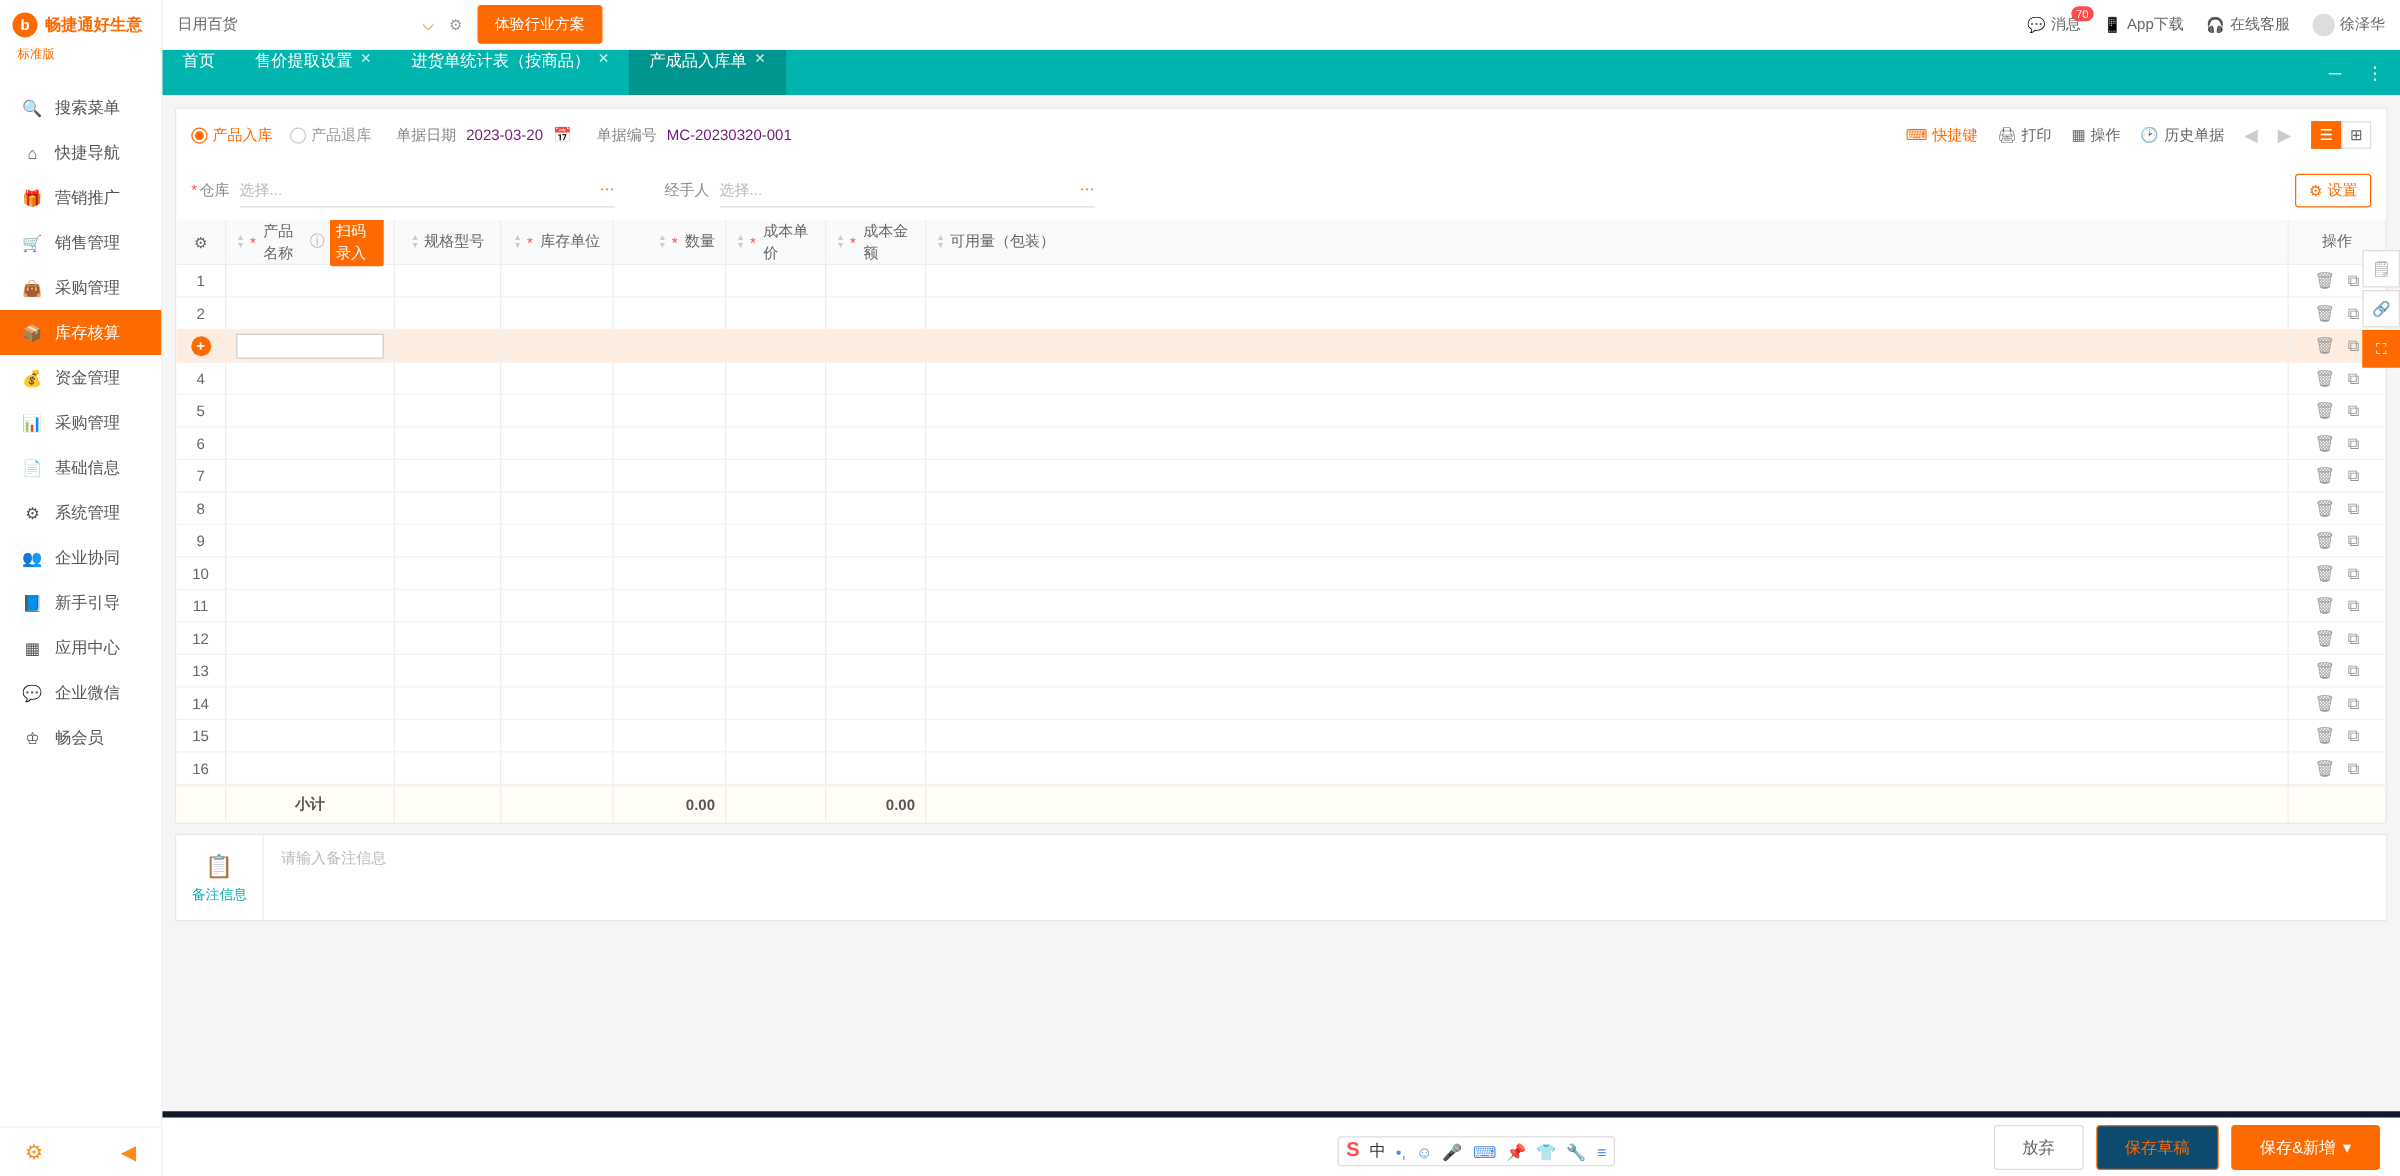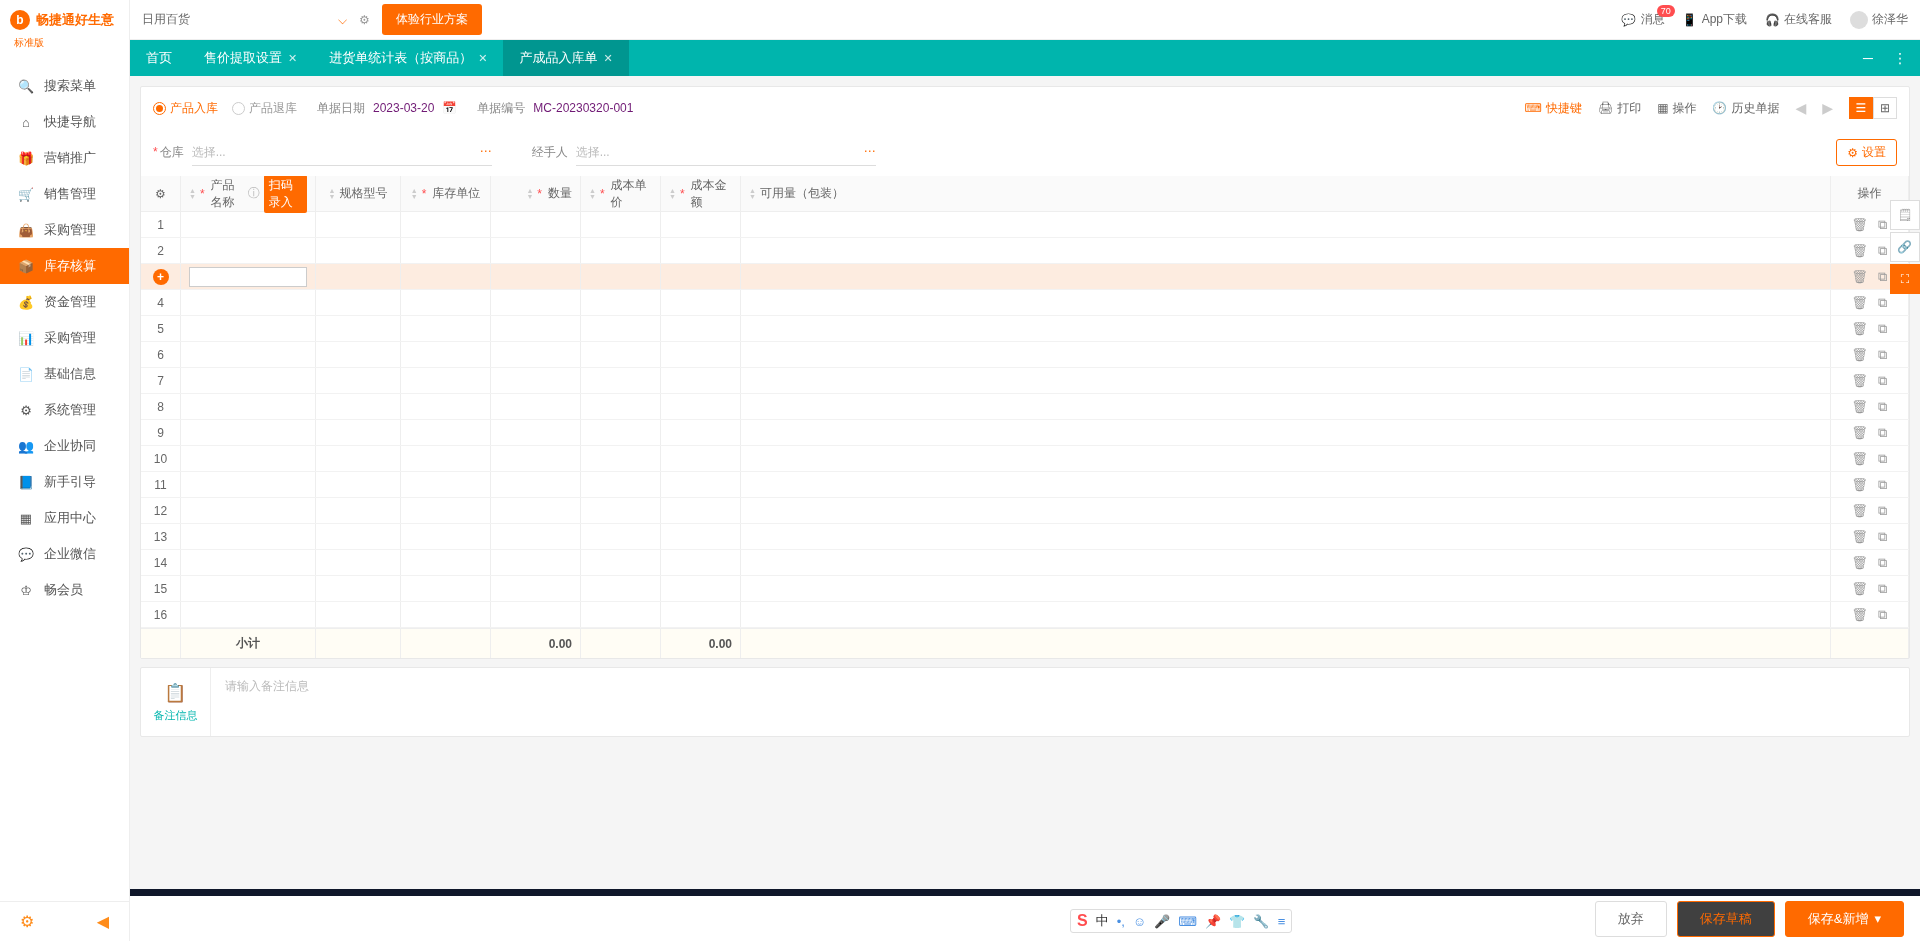--- a/index.html
+++ b/index.html
@@ -28,21 +28,21 @@
 .catsel { display: flex; align-items: center; gap: 8px; min-width: 200px; color: #666; }
 .chevron { color: #ff6a00; }
 .gear { color: #999; cursor: pointer; }
 .btn-orange { background: #ff6a00; color: #fff; border: none; padding: 7px 14px; border-radius: 3px; cursor: pointer; font-size: 12px; }
 .top-right { margin-left: auto; display: flex; align-items: center; gap: 18px; color: #666; }
 .top-right .item { display: flex; align-items: center; gap: 4px; cursor: pointer; position: relative; }
 .badge { position: absolute; top: -6px; right: -10px; background: #ff4d4f; color: #fff; font-size: 9px; padding: 1px 4px; border-radius: 8px; }
 
 
 .tabs { height: 36px; background: #00b5ad; display: flex; align-items: center; }
-.tab { height: 100%; padding: 0 16px; display: flex; align-items: center; gap: 6px; color: #fff; cursor: pointer; font-size: 13px; }
+.tab { height: 100%; padding: 0 16px; display: flex; align-items: flex-start; gap: 6px; color: #fff; cursor: pointer; font-size: 13px; }
 .tab.active { background: #009690; }
 .tab .close { font-size: 11px; opacity: 0.8; }
 .tabs-right { margin-left: auto; display: flex; align-items: center; gap: 8px; padding-right: 8px; }
 .tabs-right .tbtn { width: 24px; height: 24px; display: flex; align-items: center; justify-content: center; color: #fff; cursor: pointer; font-size: 14px; }
 
 
 .content { flex: 1; padding: 10px; background: #f5f5f5; display: flex; flex-direction: column; gap: 8px; overflow: hidden; }
 .card { background: #fff; border: 1px solid #e8e8e8; border-radius: 2px; }
 .formbar { display: flex; align-items: center; padding: 10px 12px; gap: 20px; }
 .radio-group { display: flex; align-items: center; gap: 14px; }
@@ -94,24 +94,24 @@
 .op-icon { color: #999; cursor: pointer; font-size: 13px; }
 .tfoot { display: flex; height: 30px; background: #fffdf5; border-top: 1px solid #eee; align-items: center; }
 .tfoot .td { font-weight: bold; color: #555; }
 
 
 .remark { display: flex; min-height: 70px; }
 .remark-label { width: 70px; display: flex; flex-direction: column; align-items: center; justify-content: center; border-right: 1px solid #eee; color: #00b5ad; gap: 4px; font-size: 11px; }
 .remark-input { flex: 1; padding: 10px 14px; color: #bbb; }
 
 
-.footer { height: 52px; background: #fff; border-top: 7px solid #0f172a; display: flex; align-items: center; justify-content: flex-end; gap: 10px; padding: 0 16px; }
+.footer { height: 52px; background: #fff; border-top: 5px solid #0f172a; display: flex; align-items: center; justify-content: flex-end; gap: 10px; padding: 0 16px; }
 .btn { padding: 8px 22px; border-radius: 3px; cursor: pointer; font-size: 13px; }
 .btn-default { background: #fff; border: 1px solid #ddd; color: #666; }
-.btn-outline-orange { background: #404040; border: 1px solid #ff6a00; color: #ff6a00; }
+.btn-outline-orange { background: #0c4a6e; border: 1px solid #ff6a00; color: #ff6a00; }
 .btn-primary { background: #ff6a00; border: 1px solid #ff6a00; color: #fff; display: flex; align-items: center; gap: 6px; }
 
 
 .right-dock { position: absolute; right: 0; top: 200px; width: 30px; display: flex; flex-direction: column; gap: 2px; }
 .dock-item { width: 30px; height: 30px; background: #fff; border: 1px solid #ddd; display: flex; align-items: center; justify-content: center; color: #999; cursor: pointer; }
 .dock-item.active { background: #ff6a00; color: #fff; border-color: #ff6a00; }
 
 
 .ime { position: absolute; bottom: 8px; left: 1070px; display: flex; align-items: center; gap: 8px; background: #fff; border: 1px solid #ddd; padding: 2px 6px; border-radius: 3px; font-size: 13px; }
 .ime .s { color: #ff4d4f; font-weight: bold; font-size: 16px; }

